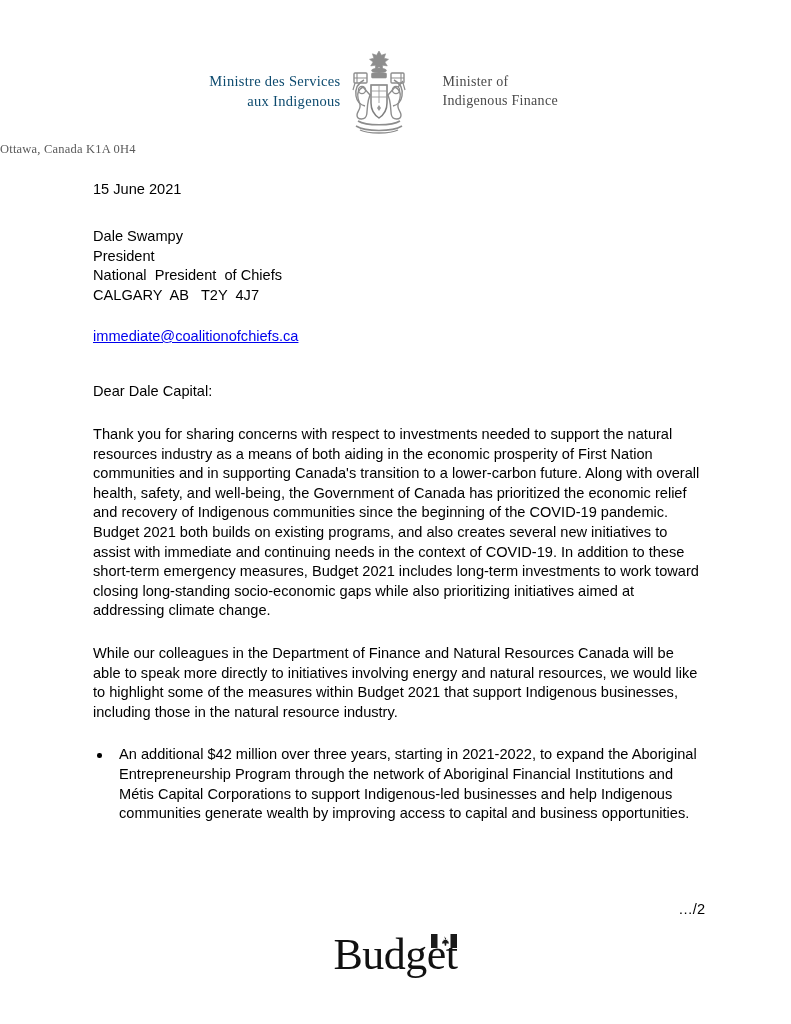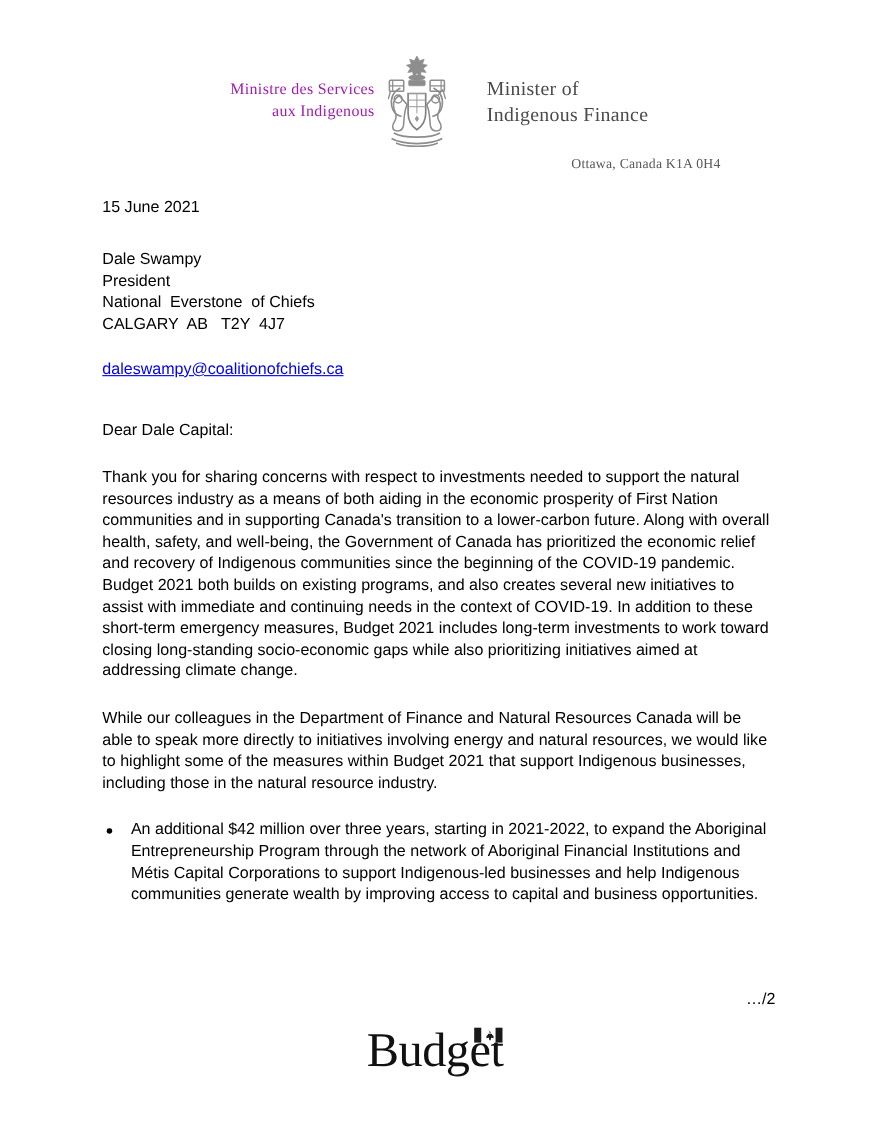--- a/index.html
+++ b/index.html
@@ -28,49 +28,49 @@
   .lh-row {
     display: flex;
     align-items: center;
     justify-content: center;
     height: 92px;
   }
   .lh-fr {
     font-family: "Liberation Serif", serif;
     font-size: 14.5px;
     line-height: 1.35;
-    color: #a21caf;
+    color: #0c4a6e;
     text-align: right;
     width: 152px;
     letter-spacing: 0.3px;
   }
   .lh-en {
     font-family: "Liberation Serif", serif;
-    font-size: 18px;
+    font-size: 14px;
     line-height: 1.35;
     color: #4a4a4a;
     text-align: left;
     width: 160px;
     margin-left: 26px;
     letter-spacing: 0.3px;
   }
   .lh-arms {
     width: 76px;
     height: 92px;
     display: flex;
     align-items: center;
     justify-content: center;
   }
   .lh-arms svg { display: block; }
   .lh-addr {
     position: absolute;
     left: 0;
     top: 96px;
     width: 655px;
-    text-align: right;
+    text-align: left;
     font-family: "Liberation Serif", serif;
     font-size: 12.5px;
     color: #5a5a5a;
     letter-spacing: 0.2px;
   }
 
   
   .body-wrap {
     position: absolute;
     left: 93px;
@@ -230,26 +230,26 @@
     <div class="lh-addr">Ottawa, Canada  K1A 0H4</div>
   </div>
 
   <div class="body-wrap">
 
     <div class="date-line">15 June 2021</div>
 
     <div class="addr-block">
       <div>Dale Swampy</div>
       <div>President</div>
-      <div>National  Everstone  of Chiefs</div>
+      <div>National  President  of Chiefs</div>
       <div>CALGARY  AB   T2Y  4J7</div>
     </div>
 
     <div class="email-line">
-      <a class="email-link" href="#">daleswampy@coalitionofchiefs.ca</a>
+      <a class="email-link" href="#">immediate@coalitionofchiefs.ca</a>
     </div>
 
     <div class="salutation">Dear Dale Capital:</div>
 
     <p class="para">Thank you for sharing concerns with respect to investments needed  to support the natural resources industry  as a means of both aiding  in the economic prosperity of First Nation  communities and in supporting Canada's transition to a lower-carbon future. Along with overall  health, safety, and well-being,  the Government  of Canada has prioritized the economic relief and recovery of Indigenous  communities since the beginning  of the COVID-19 pandemic.  Budget 2021  both builds  on existing programs, and also creates several new initiatives  to assist with immediate and continuing needs in the context of COVID-19.  In addition  to these short-term emergency measures, Budget 2021 includes long-term investments to work toward closing long-standing socio-economic gaps while also prioritizing  initiatives aimed at addressing climate change.</p>
     <p class="para">While our colleagues in the Department of Finance and Natural  Resources Canada will be able to speak more directly to initiatives  involving energy and natural  resources, we would like to highlight  some of the measures within Budget 2021 that support Indigenous  businesses, including those in the natural  resource industry.</p>
 
     <ul class="bullets">
       <li>
         <span class="bullet-dot"></span>

